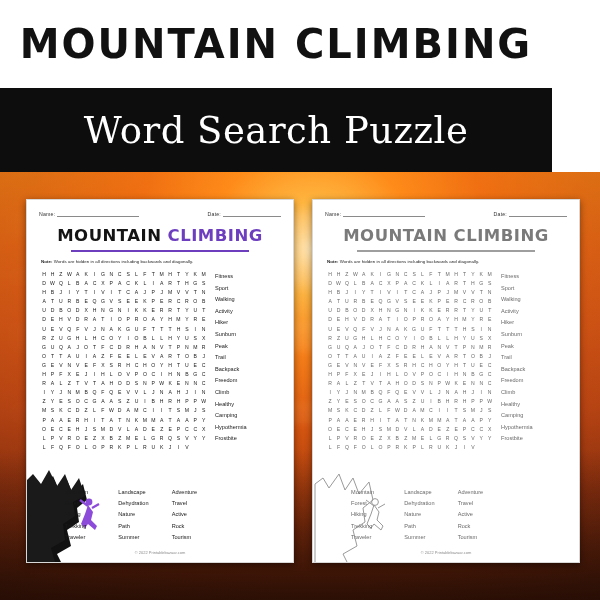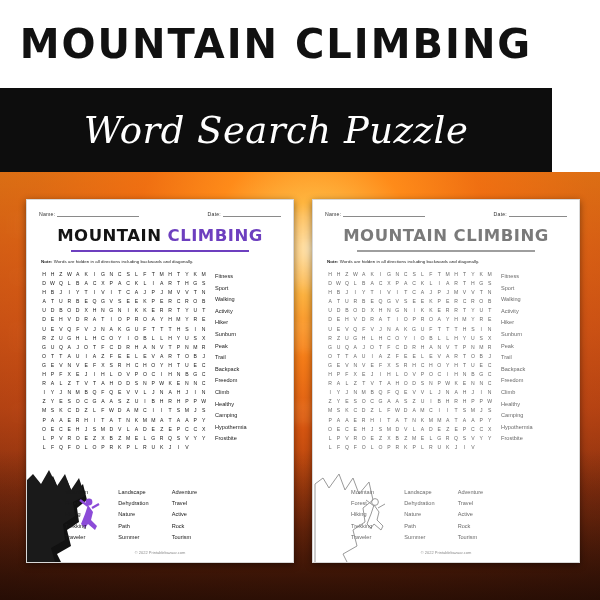--- a/index.html
+++ b/index.html
@@ -27,21 +27,20 @@
     text-transform:uppercase;
   }
   .subtitle-band {
     height:84px;
     background:#0d0d0d;
     display:flex; align-items:center; justify-content:center;
     position:relative;
   }
   .subtitle-band .subtitle {
     font-family:"DejaVu Serif", serif;
-    font-style:italic;
     font-size:37px;
     color:#ffffff;
     letter-spacing:0.5px;
   }
 
   
   .photo {
     position:absolute;
     left:0; top:172px; width:600px; height:428px;
     background:

